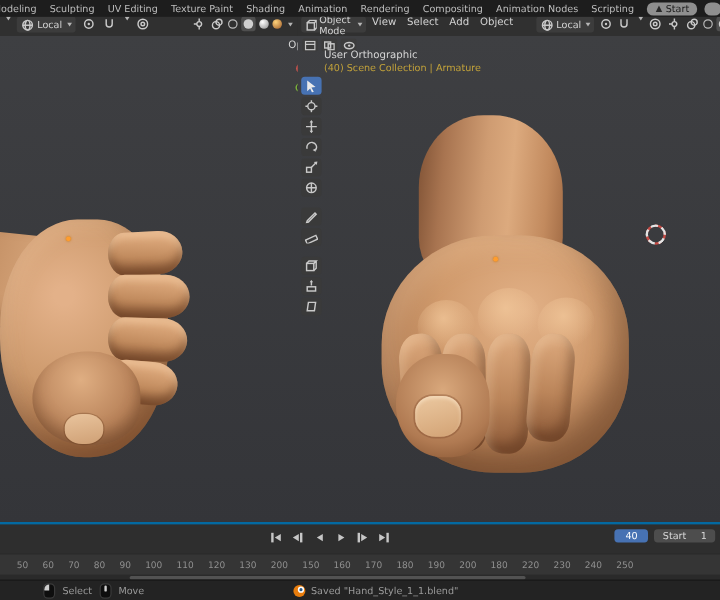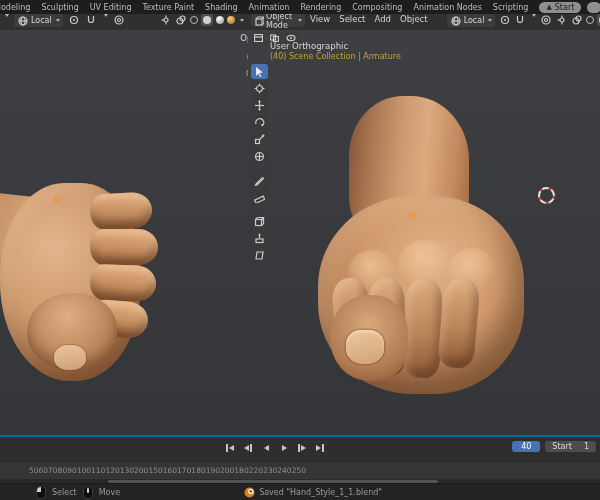--- a/index.html
+++ b/index.html
@@ -114,21 +114,21 @@
             border-top:2px solid #0369a1;}
   .playback{position:absolute;left:222px;top:4px;display:flex;gap:2px;align-items:center;}
   .pbtn{width:16px;height:13px;display:flex;align-items:center;justify-content:center;gap:1px;border-radius:2px;}
   .tri-l{width:0;height:0;border-top:3.5px solid transparent;border-bottom:3.5px solid transparent;border-right:5px solid #c6c6c6;}
   .tri-r{width:0;height:0;border-top:3.5px solid transparent;border-bottom:3.5px solid transparent;border-left:5px solid #c6c6c6;}
   .pbar{width:2px;height:8px;background:#c6c6c6;}
   .tl-fields{position:absolute;right:4px;top:4px;display:flex;gap:5px;align-items:center;}
   .frame-box{background:#4772b3;color:#fff;border-radius:3px;padding:1px 9px;font-size:8px;}
   .start-box{background:#4d4d4d;color:#d8d8d8;border-radius:3px;padding:1px 7px;font-size:8px;display:flex;gap:12px;}
   .ruler{position:absolute;left:0;right:0;bottom:5px;height:17px;background:#353535;border-top:1px solid #2a2a2a;}
-  .ticks{position:absolute;left:29px;right:72px;top:4px;display:flex;justify-content:flex-start;}
+  .ticks{position:absolute;left:14px;right:72px;top:4px;display:flex;justify-content:space-between;}
   .tick{font-size:7.5px;color:#8f8f8f;}
   .hscroll{position:absolute;left:0;right:0;bottom:0;height:5px;background:#2a2a2a;}
   .hthumb{position:absolute;left:18%;width:55%;top:1px;bottom:1px;background:#525252;border-radius:2px;}
 
   
   .statusbar{position:absolute;left:0;right:0;bottom:0;height:16px;background:#232323;
              border-top:1px solid #191919;display:flex;align-items:center;gap:6px;
              padding-left:36px;font-size:8px;color:#9a9a9a;}
   .mousebtn{width:8px;height:11px;border-radius:4px;background:#0e0e0e;border:1px solid #3a3a3a;position:relative;}
   .mousebtn.lmb:before{content:"";position:absolute;left:0;top:0;width:4px;height:5px;

